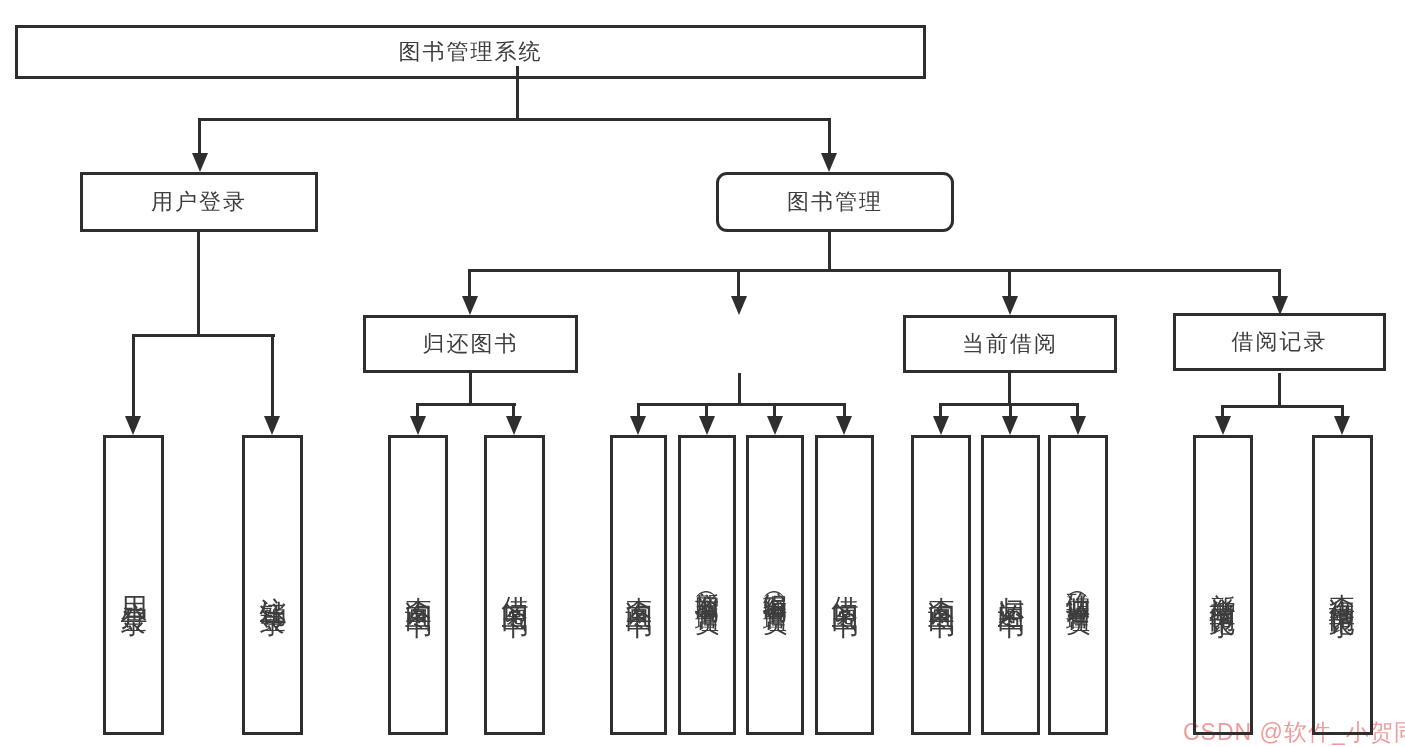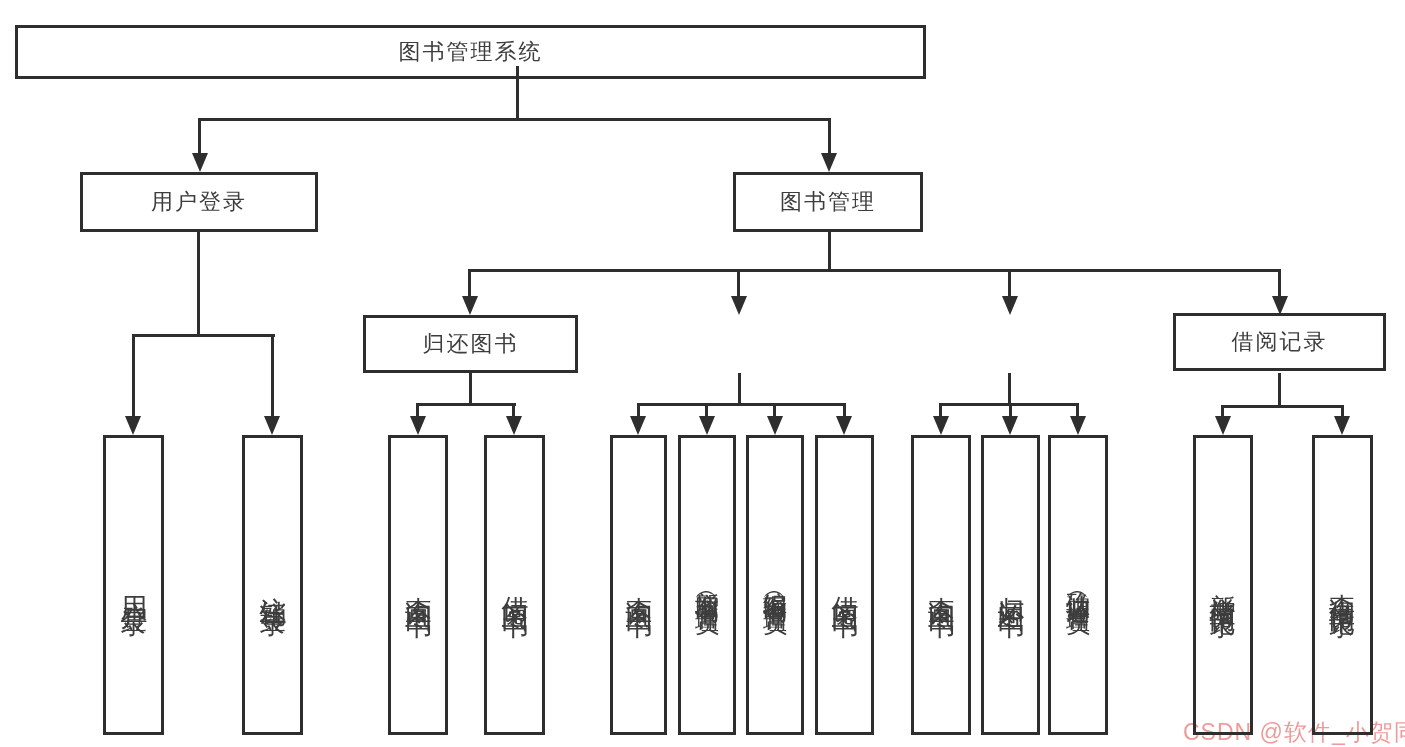--- a/index.html
+++ b/index.html
@@ -72,21 +72,21 @@
   <div class="line" style="left:516px; top:66px; width:3px; height:53px;"></div>
   <div class="line" style="left:198px; top:118px; width:633px; height:3px;"></div>
   <div class="line" style="left:198px; top:118px; width:3px; height:36px;"></div>
   <div class="arrow" style="left:192px; top:153px;"></div>
   <div class="line" style="left:828px; top:118px; width:3px; height:36px;"></div>
   <div class="arrow" style="left:821px; top:153px;"></div>
 
   <div class="box h-box" style="left:80px; top:172px; width:238px; height:60px;">
     <span>用户登录</span>
   </div>
-  <div class="box h-box" style="left:733px; top:172px; width:190px; height:60px;">
+  <div class="box h-box" style="left:716px; top:172px; width:238px; height:60px;border-radius:11px;">
     <span>图书管理</span>
   </div>
 
   <div class="line" style="left:197px; top:232px; width:3px; height:104px;"></div>
   <div class="line" style="left:132px; top:334px; width:143px; height:3px;"></div>
   <div class="line" style="left:132px; top:334px; width:3px; height:82px;"></div>
   <div class="arrow" style="left:125px; top:416px;"></div>
   <div class="line" style="left:271px; top:334px; width:3px; height:82px;"></div>
   <div class="arrow" style="left:264px; top:416px;"></div>
 
@@ -96,20 +96,23 @@
   <div class="arrow" style="left:462px; top:296px;"></div>
   <div class="line" style="left:737px; top:269px; width:3px; height:27px;"></div>
   <div class="arrow" style="left:731px; top:296px;"></div>
   <div class="line" style="left:1008px; top:269px; width:3px; height:27px;"></div>
   <div class="arrow" style="left:1002px; top:296px;"></div>
   <div class="line" style="left:1278px; top:269px; width:3px; height:27px;"></div>
   <div class="arrow" style="left:1272px; top:296px;"></div>
 
   <div class="box h-box" style="left:363px; top:315px; width:215px; height:58px;">
     <span>归还图书</span>
+  </div>
+  <div class="box h-box" style="left:903px; top:315px; width:214px; height:58px;">
+    <span>当前借阅</span>
   </div>
   <div class="box h-box" style="left:1173px; top:313px; width:213px; height:58px;align-items:center;">
     <span>借阅记录</span>
   </div>
 
   <div class="line" style="left:469px; top:373px; width:3px; height:32px;"></div>
   <div class="line" style="left:417px; top:403px; width:99px; height:3px;"></div>
   <div class="line" style="left:416px; top:403px; width:3px; height:14px;"></div>
   <div class="arrow" style="left:410px; top:416px;"></div>
   <div class="line" style="left:512px; top:403px; width:3px; height:14px;"></div>

